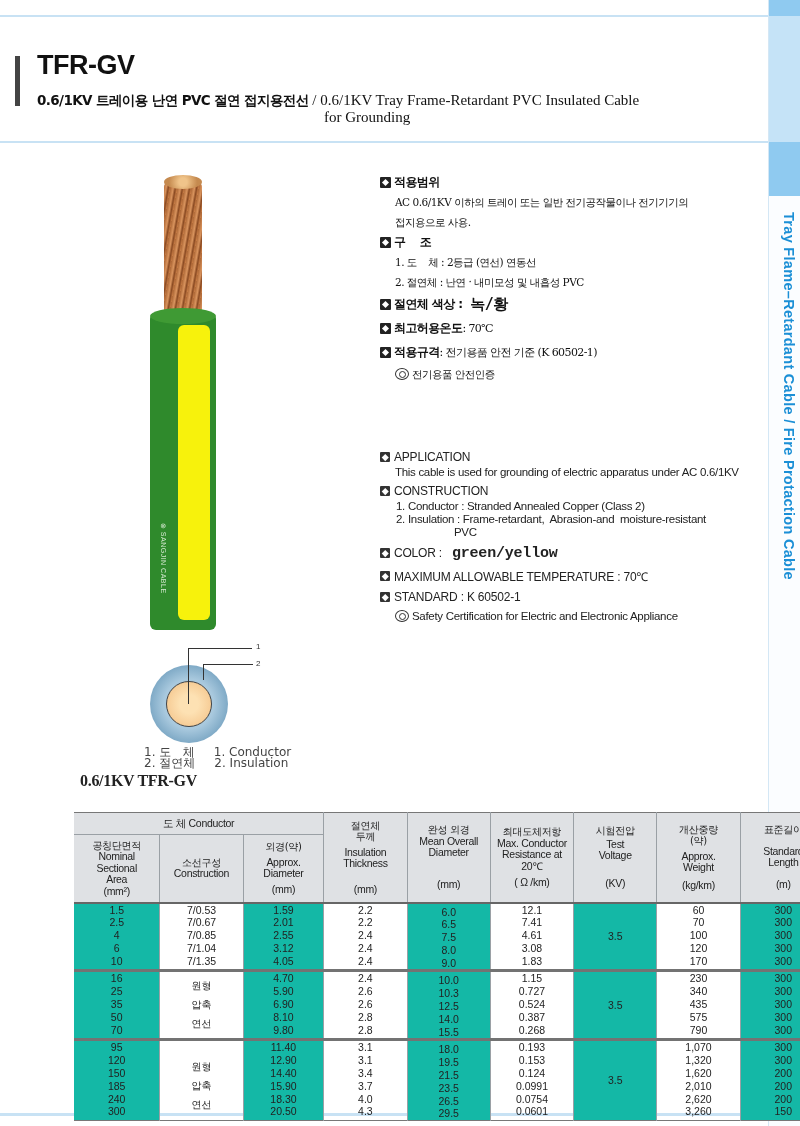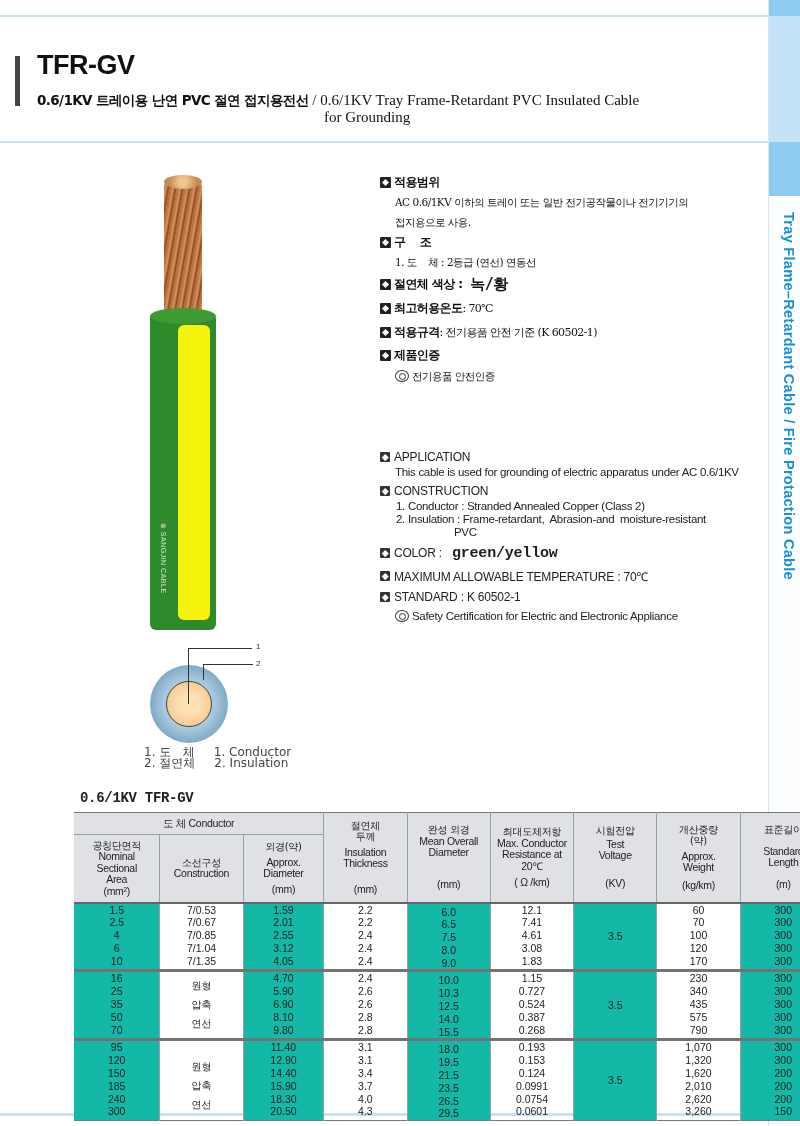--- a/index.html
+++ b/index.html
@@ -58,21 +58,21 @@
 
   
   .spec-en { position: absolute; left: 380px; top: 448px; width: 370px; font-family: "Liberation Sans", sans-serif; color: #222; }
   .se-head { display: flex; align-items: center; font-size: 12px; height: 18px; letter-spacing: -0.2px; }
   .se-body { font-size: 11.5px; padding-left: 15px; line-height: 13px; letter-spacing: -0.3px; }
   .se-bullet { display: inline-block; width: 10px; height: 10px; background: #333; margin-right: 4px; position: relative; border-radius: 1px; }
   .se-bullet::after { content: ""; position: absolute; left: 2.5px; top: 2.5px; width: 4.5px; height: 4.5px; background: #fff; transform: rotate(45deg); }
   .se-big { font-family: "Liberation Mono", monospace; font-weight: bold; font-size: 15px; margin-left: 10px; }
 
   
-  .tbl-title { position: absolute; left: 80px; top: 790px; font-size: 14px; font-weight: bold; color: #222; font-family: Liberation Mono, monospace; letter-spacing: -0.3px; }
+  .tbl-title { position: absolute; left: 80px; top: 772px; font-size: 16px; font-weight: bold; color: #222; font-family: Liberation Serif, serif; letter-spacing: -0.3px; }
   table.spec { position: absolute; left: 74px; top: 812px; width: 752px; border-collapse: collapse; font-family: "Liberation Sans", sans-serif; font-size: 10.5px; color: #222; }
   table.spec th { background: #dfe1e4; font-weight: normal; font-size: 10.5px; line-height: 11.5px; border-left: 1px solid #9aa0a5; border-right: 1px solid #9aa0a5; vertical-align: middle; padding: 2px 1px; text-align: center; letter-spacing: -0.3px; }
   table.spec th:first-child { border-left: none; }
   table.spec th:last-child { border-right: none; }
   table.spec thead tr.r1 th { height: 22px; border-bottom: 1px solid #9aa0a5; }
   table.spec thead tr.r2 th { height: 68px; }
   table.spec thead { border-top: 1px solid #777; border-bottom: 2px solid #666; }
   table.spec th .kr { font-family: "DejaVu Sans", sans-serif; font-size: 10px; display: block; }
   table.spec th .unit { display: block; margin-top: 8px; }
   table.spec td { text-align: center; vertical-align: top; line-height: 12.8px; padding: 0 1px; border-left: 1px solid #9aa0a5; border-right: 1px solid #9aa0a5; }
@@ -138,39 +138,36 @@
   <div class="sk-body">
     <div>AC 0.6/1KV 이하의 트레이 또는 일반 전기공작물이나 전기기기의</div>
     <div>접지용으로 사용.</div>
   </div>
   <div class="sk-head">
       <span class="bullet"></span>
       <span style="white-space:pre">구    조</span>
     </div>
   <div class="sk-body">
     <div style="white-space:pre">1. 도    체 : 2등급 (연선) 연동선</div>
+    <div>2. 절연체 : 난연 · 내미모성 및 내흡성 PVC</div>
   </div>
   <div class="sk-head" style="height:24px">
       <span class="bullet"></span>
       <span>절연체 색상 :</span>
       <span class="sk-big">녹/황</span>
     </div>
   <div class="sk-head" style="height:24px">
       <span class="bullet"></span>
       <span>최고허용온도</span>
       <span class="sk-val"> : 70℃</span>
     </div>
   <div class="sk-head" style="height:24px">
       <span class="bullet"></span>
       <span>적용규격</span>
       <span class="sk-val"> : 전기용품 안전 기준 (K 60502-1)</span>
-    </div>
-  <div class="sk-head" style="height:22px">
-      <span class="bullet"></span>
-      <span>제품인증</span>
     </div>
   <div class="sk-body"><span class="cert-icon"></span><span>전기용품 안전인증</span></div>
 </div>
 
 <div class="spec-en">
   <div class="se-head">
       <span class="se-bullet"></span>
       <span>APPLICATION</span>
     </div>
   <div class="se-body" style="margin-bottom:3px">This cable is used for grounding of electric apparatus under AC 0.6/1KV</div>

